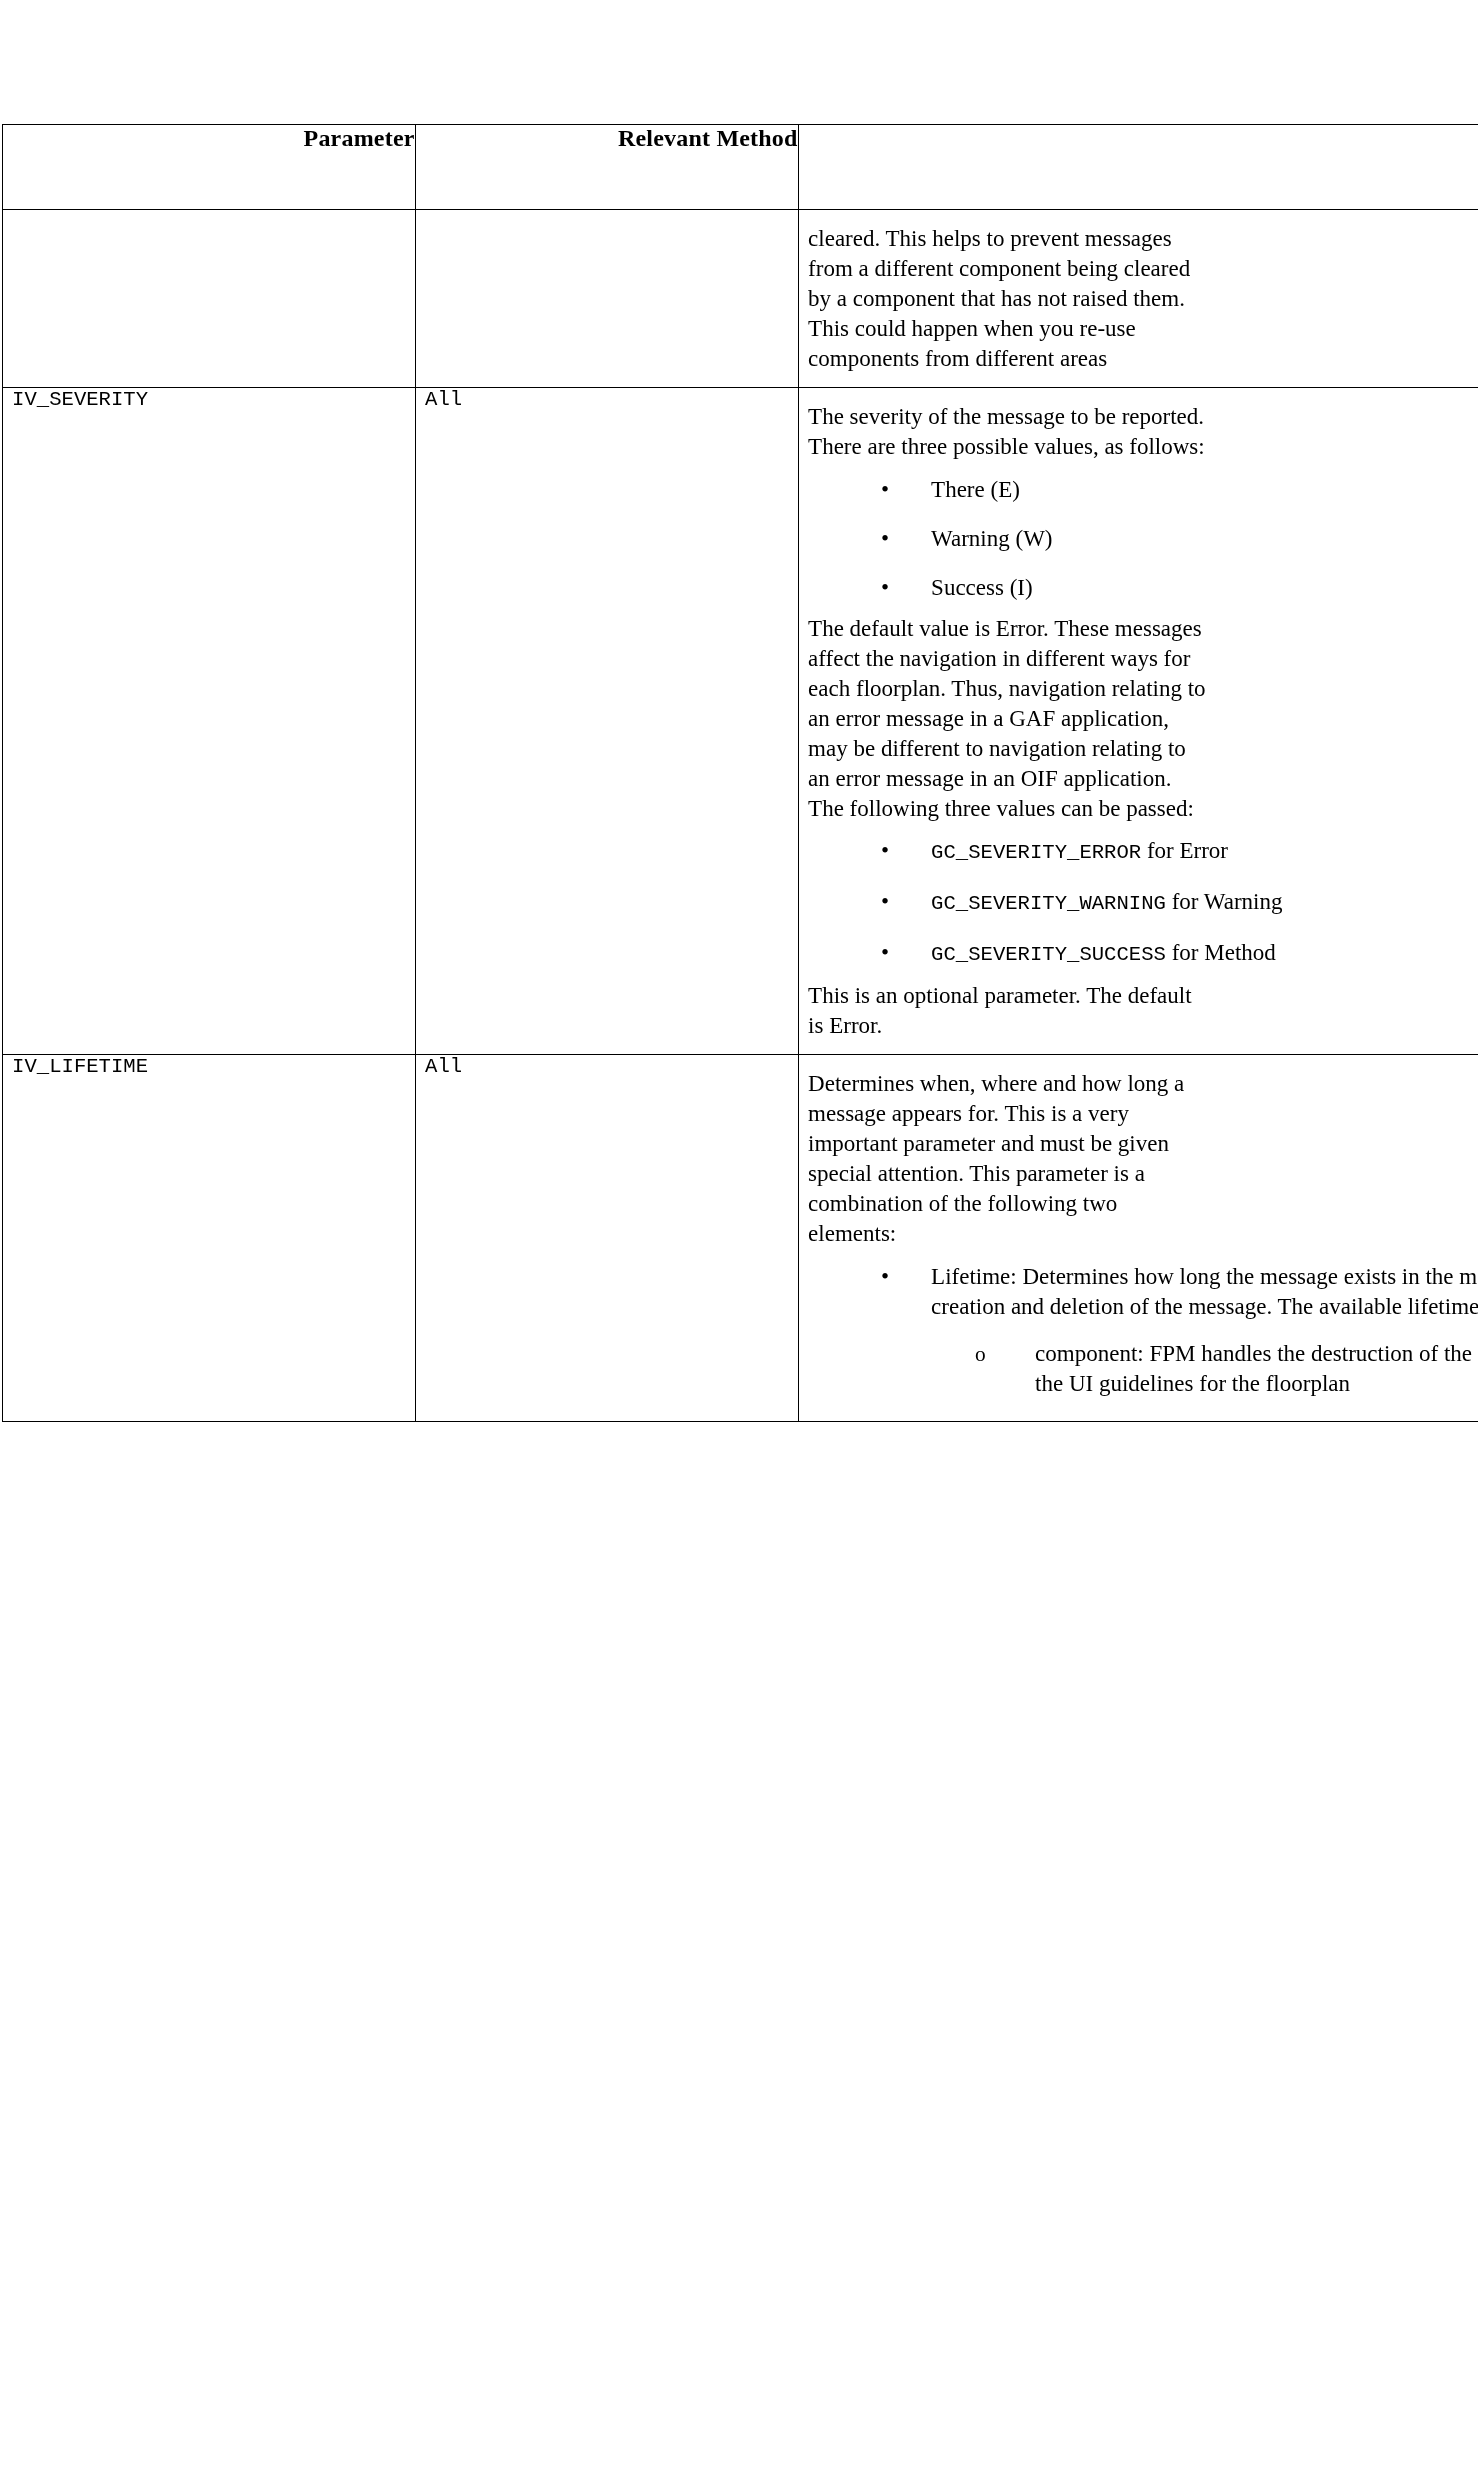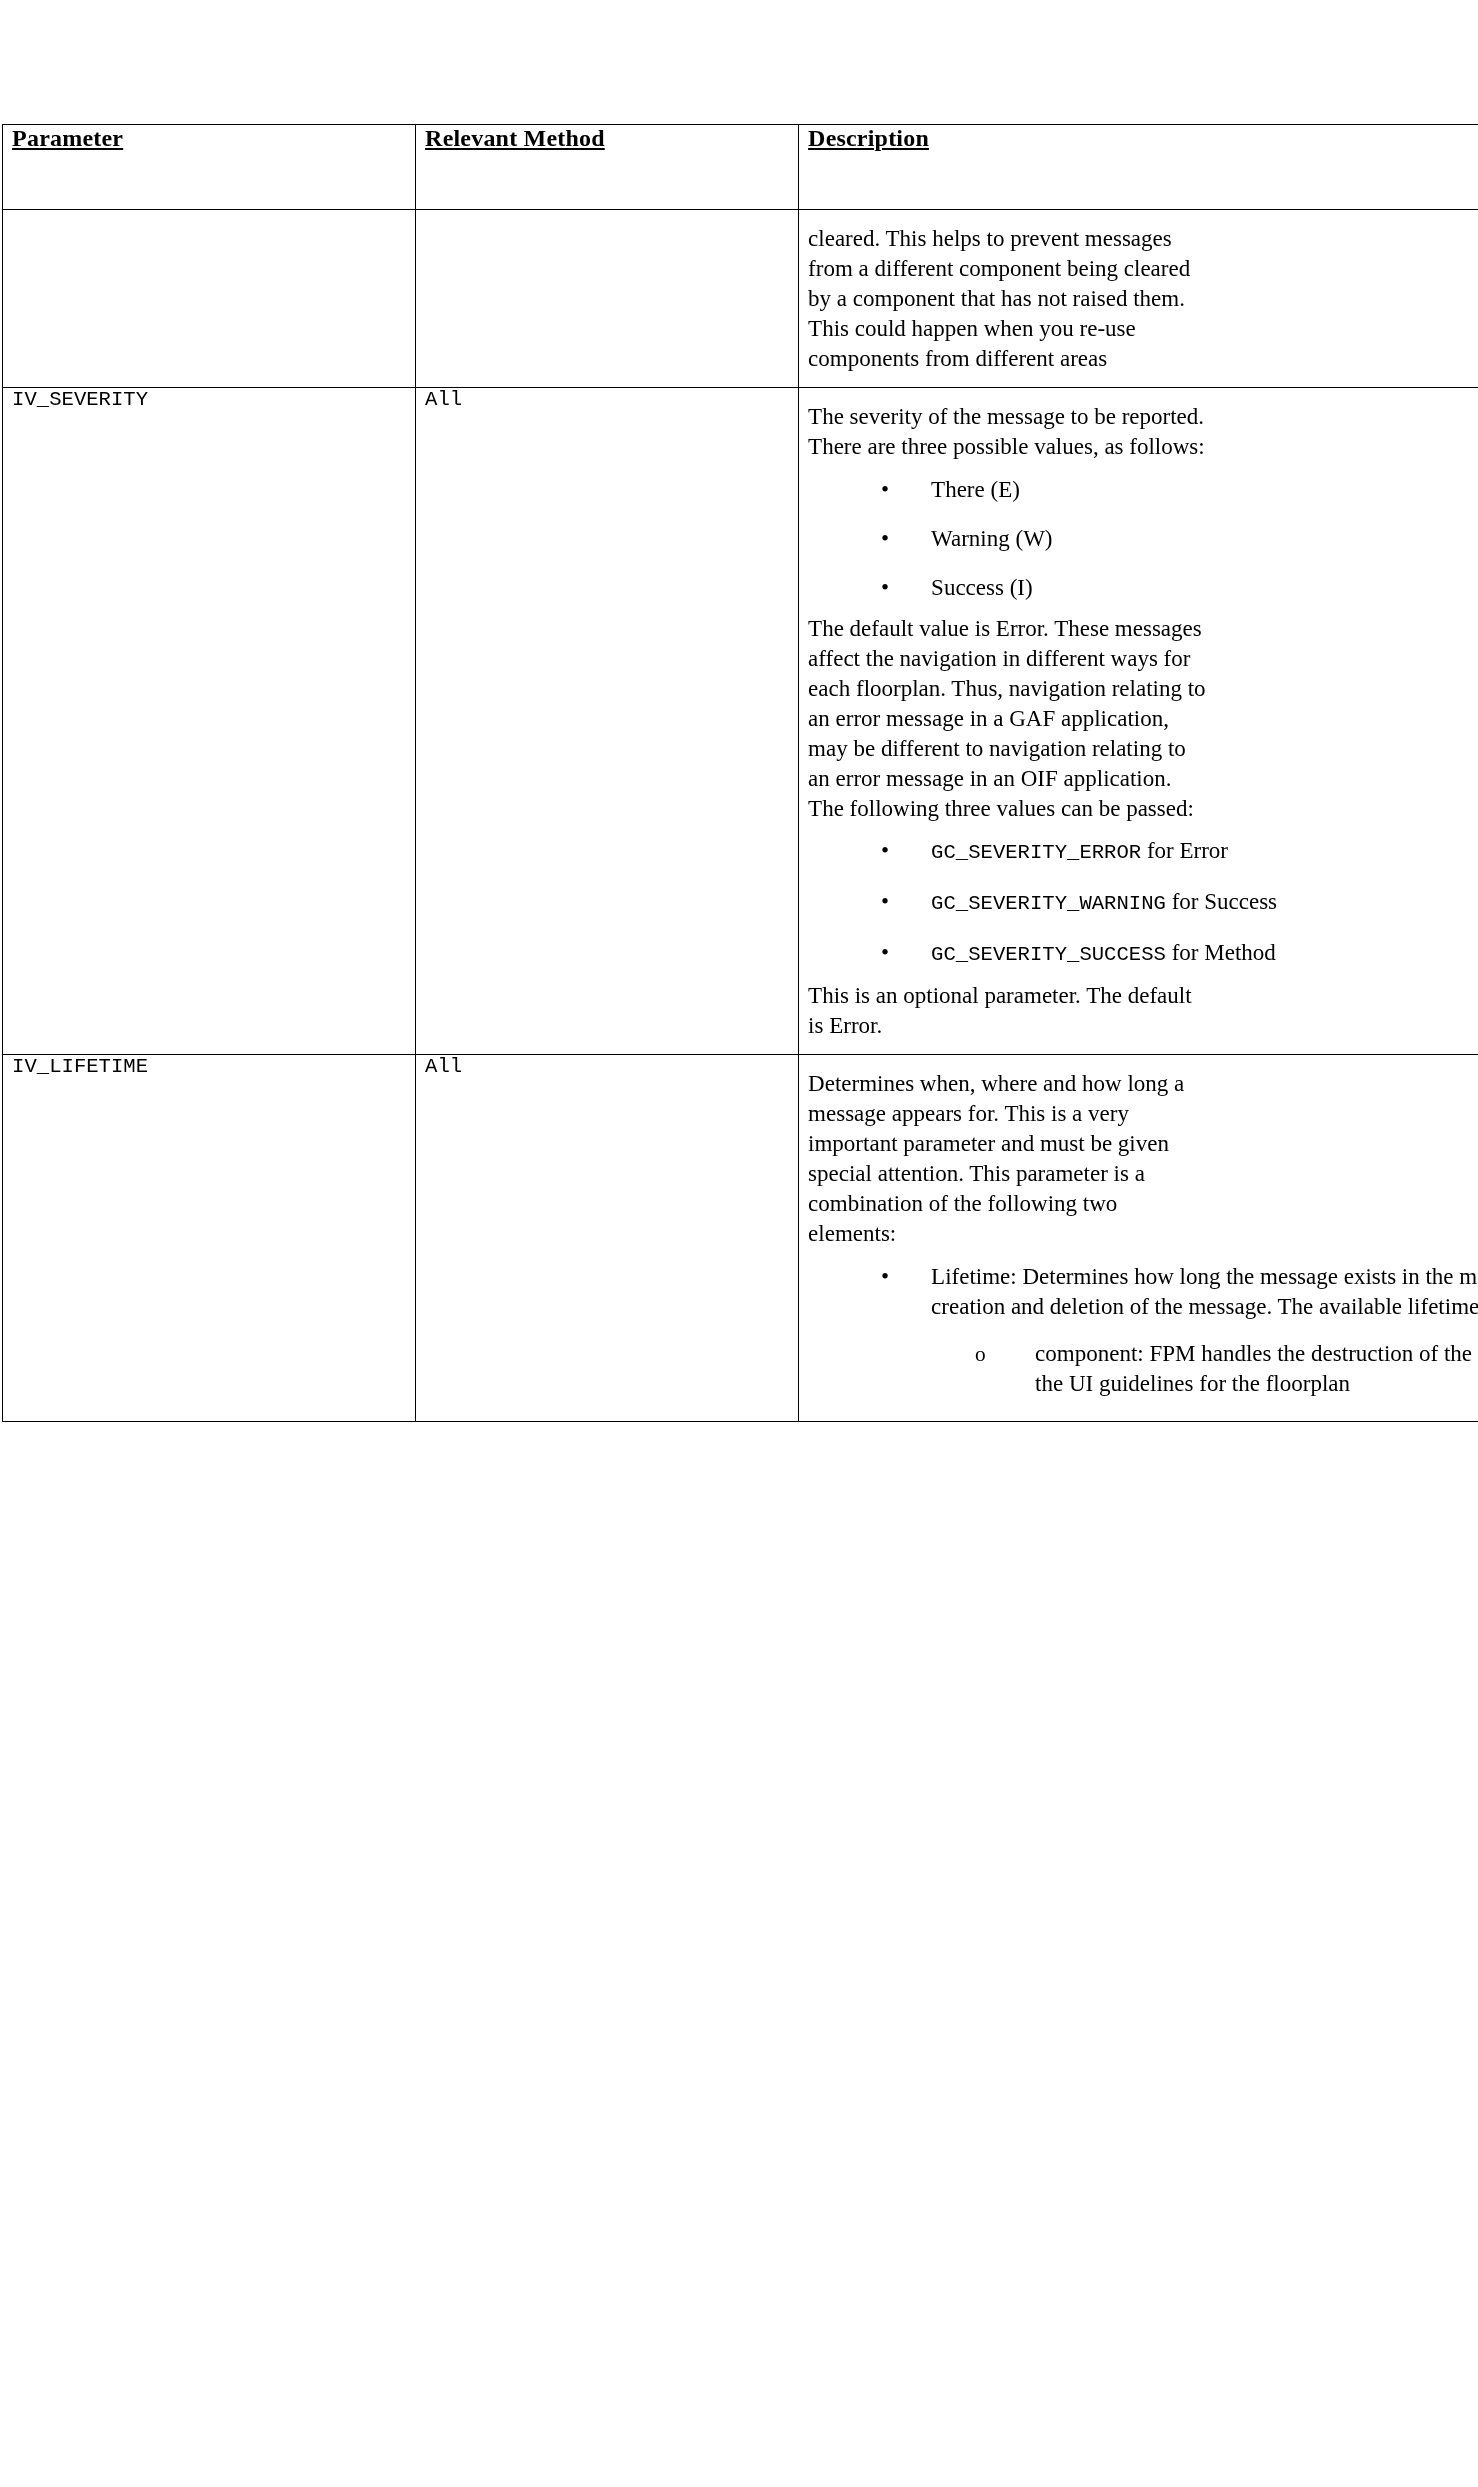--- a/index.html
+++ b/index.html
@@ -34,22 +34,21 @@
     border: 0.8px solid #000000;
     vertical-align: top;
     padding: 0;
     background: #ffffff;
   }
 
   
   .hdr-cell {
     height: 84px;
     vertical-align: middle;
-    text-align: left;
-    text-decoration: underline;
+    text-align: right;
   }
   .hdr-text {
     display: block;
     font-family: "Liberation Serif", "DejaVu Serif", serif;
     font-weight: bold;
     font-size: 24px;
     line-height: 27px;
     padding: 0 0 0 9.5px;
     white-space: nowrap;
     letter-spacing: 0.2px;
@@ -211,21 +210,21 @@
 an error message in an OIF application.
 The following three values can be passed:</p>
 
         <ul class="blist">
           <li>
             <span class="bullet-dot">•</span>
             <span class="mono-inline">GC_SEVERITY_ERROR</span><span> for Error</span>
           </li>
           <li>
             <span class="bullet-dot">•</span>
-            <span class="mono-inline">GC_SEVERITY_WARNING</span><span> for Success</span>
+            <span class="mono-inline">GC_SEVERITY_WARNING</span><span> for Warning</span>
           </li>
           <li>
             <span class="bullet-dot">•</span>
             <span class="mono-inline">GC_SEVERITY_SUCCESS</span><span> for Method</span>
           </li>
         </ul>
 
         <p class="para">This is an optional parameter. The default
 is Error.</p>
       </div>

